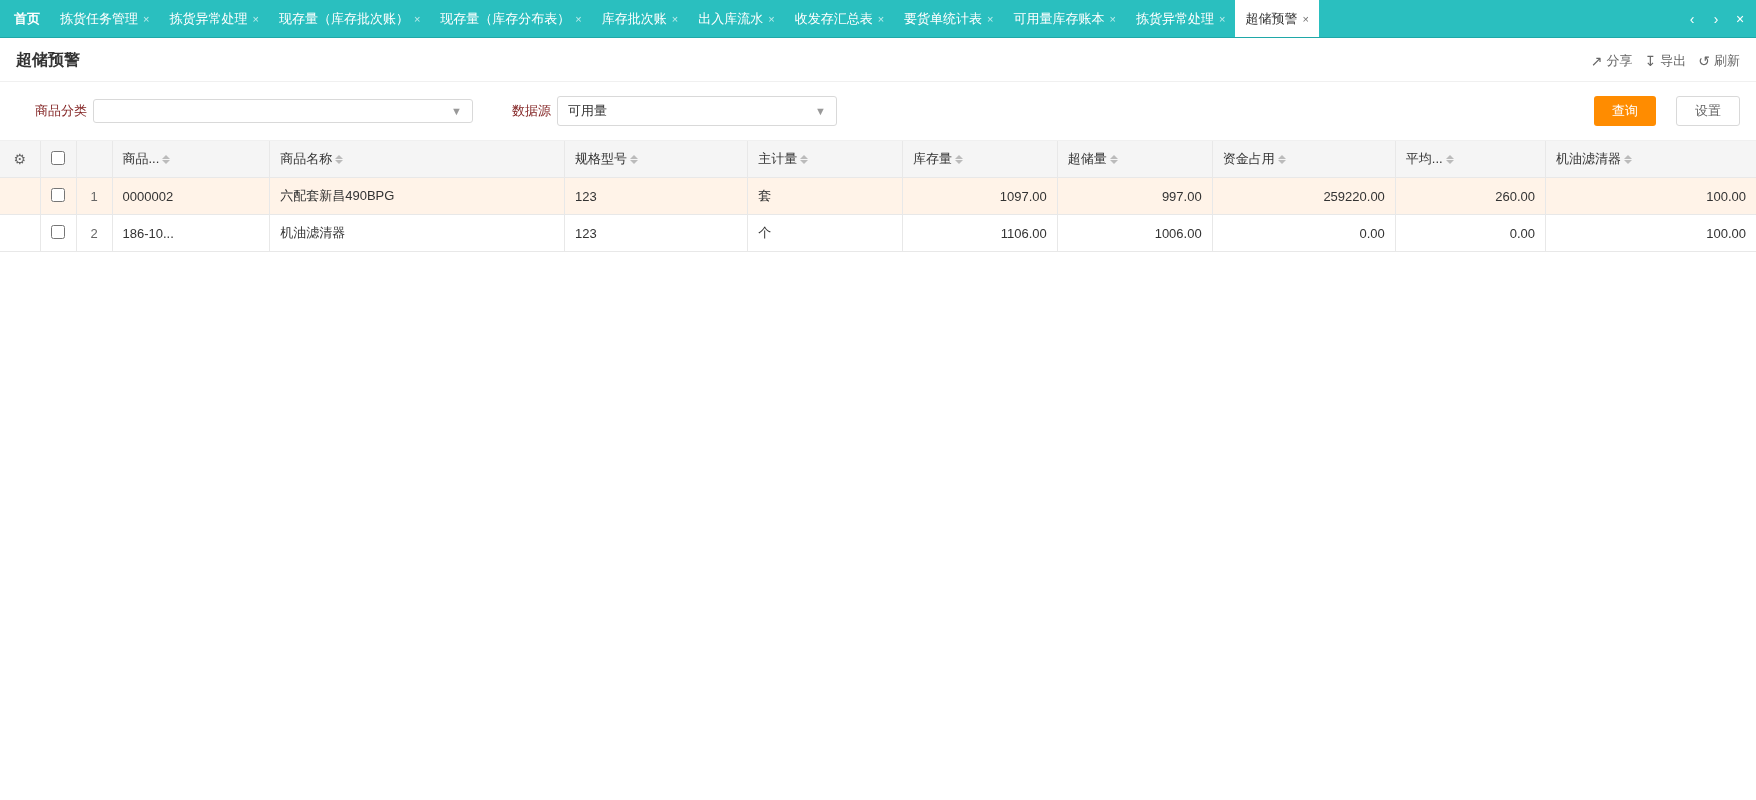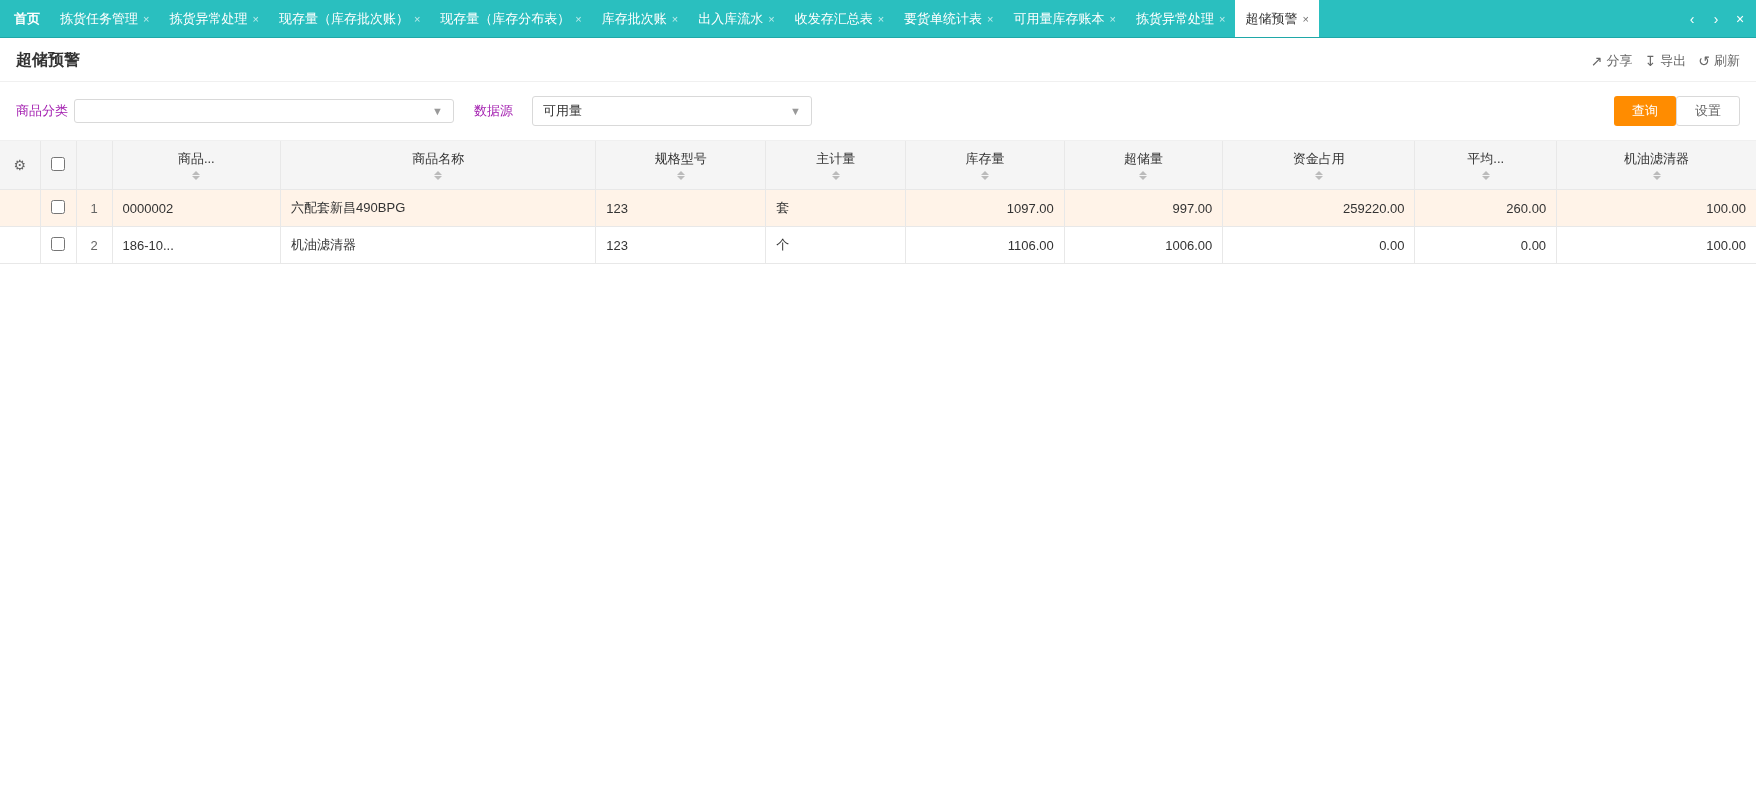--- a/index.html
+++ b/index.html
@@ -90,39 +90,39 @@
       padding: 14px 16px;
       gap: 20px;
       border-bottom: 1px solid #f0f0f0;
     }
     .filter-item {
       display: flex;
       align-items: center;
       gap: 6px;
     }
     .filter-label {
-      color: #a21caf;
+      color: #7f1d1d;
       white-space: nowrap;
+      margin-left: 19px;
     }
     .filter-select {
       display: flex;
       align-items: center;
       border: 1px solid #d9d9d9;
       border-radius: 3px;
       padding: 5px 10px;
       min-width: 380px;
       cursor: pointer;
       background: #fff;
       justify-content: space-between;
     }
     .filter-select-text { color: #999; font-size: 13px; }
     .filter-select-arrow { color: #999; font-size: 11px; }
     .filter-select-sm {
       min-width: 280px;
-      margin-left: 13px;
     }
     .filter-select-value { color: #333; font-size: 13px; }
     .btn-query {
       background: #ff8c00;
       color: #fff;
       border: none;
       border-radius: 3px;
       padding: 6px 18px;
       cursor: pointer;
       font-size: 13px;
@@ -133,21 +133,21 @@
       border: 1px solid #d9d9d9;
       border-radius: 3px;
       padding: 5px 18px;
       cursor: pointer;
       font-size: 13px;
     }
 
     .filter-right {
       margin-left: auto;
       display: flex;
-      gap: 0;
+      gap: 20px;
     }
 
     
     .table-container {
       padding: 0;
       overflow-x: auto;
     }
     table {
       width: 100%;
       border-collapse: collapse;
@@ -164,21 +164,20 @@
       font-size: 13px;
       white-space: nowrap;
       border-right: 1px solid #e8e8e8;
       position: relative;
     }
     thead th:last-child { border-right: none; }
     .th-sort {
       display: flex;
       align-items: center;
       gap: 3px;
-      flex-direction: column;
     }
     .sort-icon {
       display: flex;
       flex-direction: column;
       gap: 1px;
     }
     .sort-icon span {
       display: block;
       width: 0;
       height: 0;

